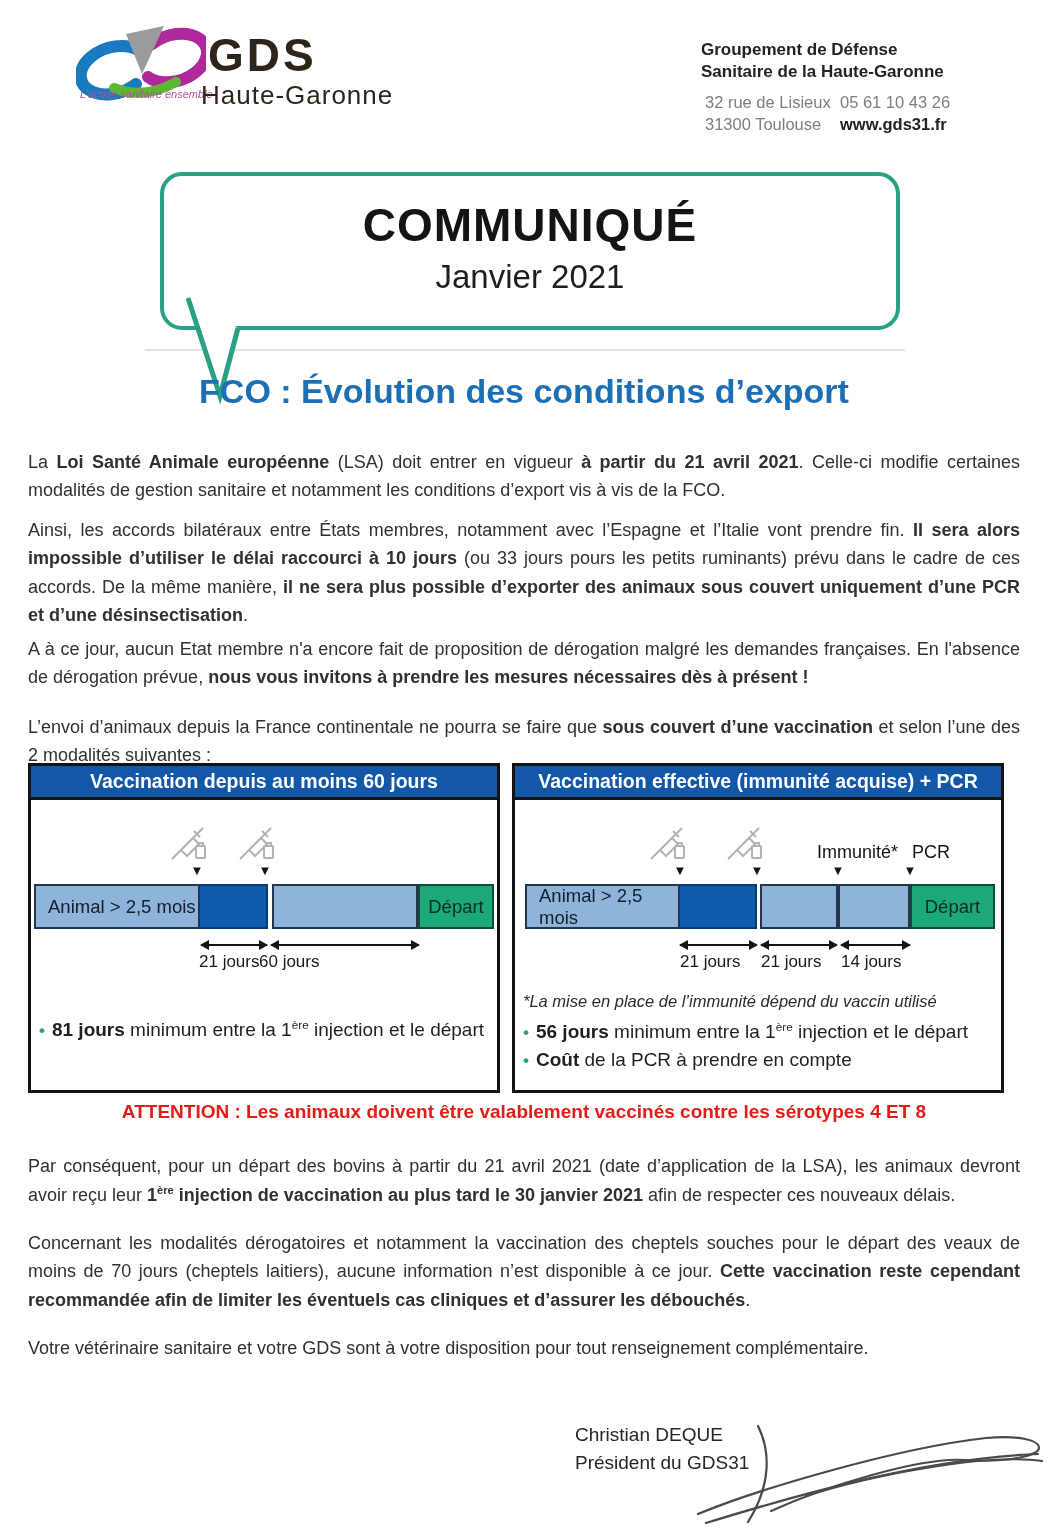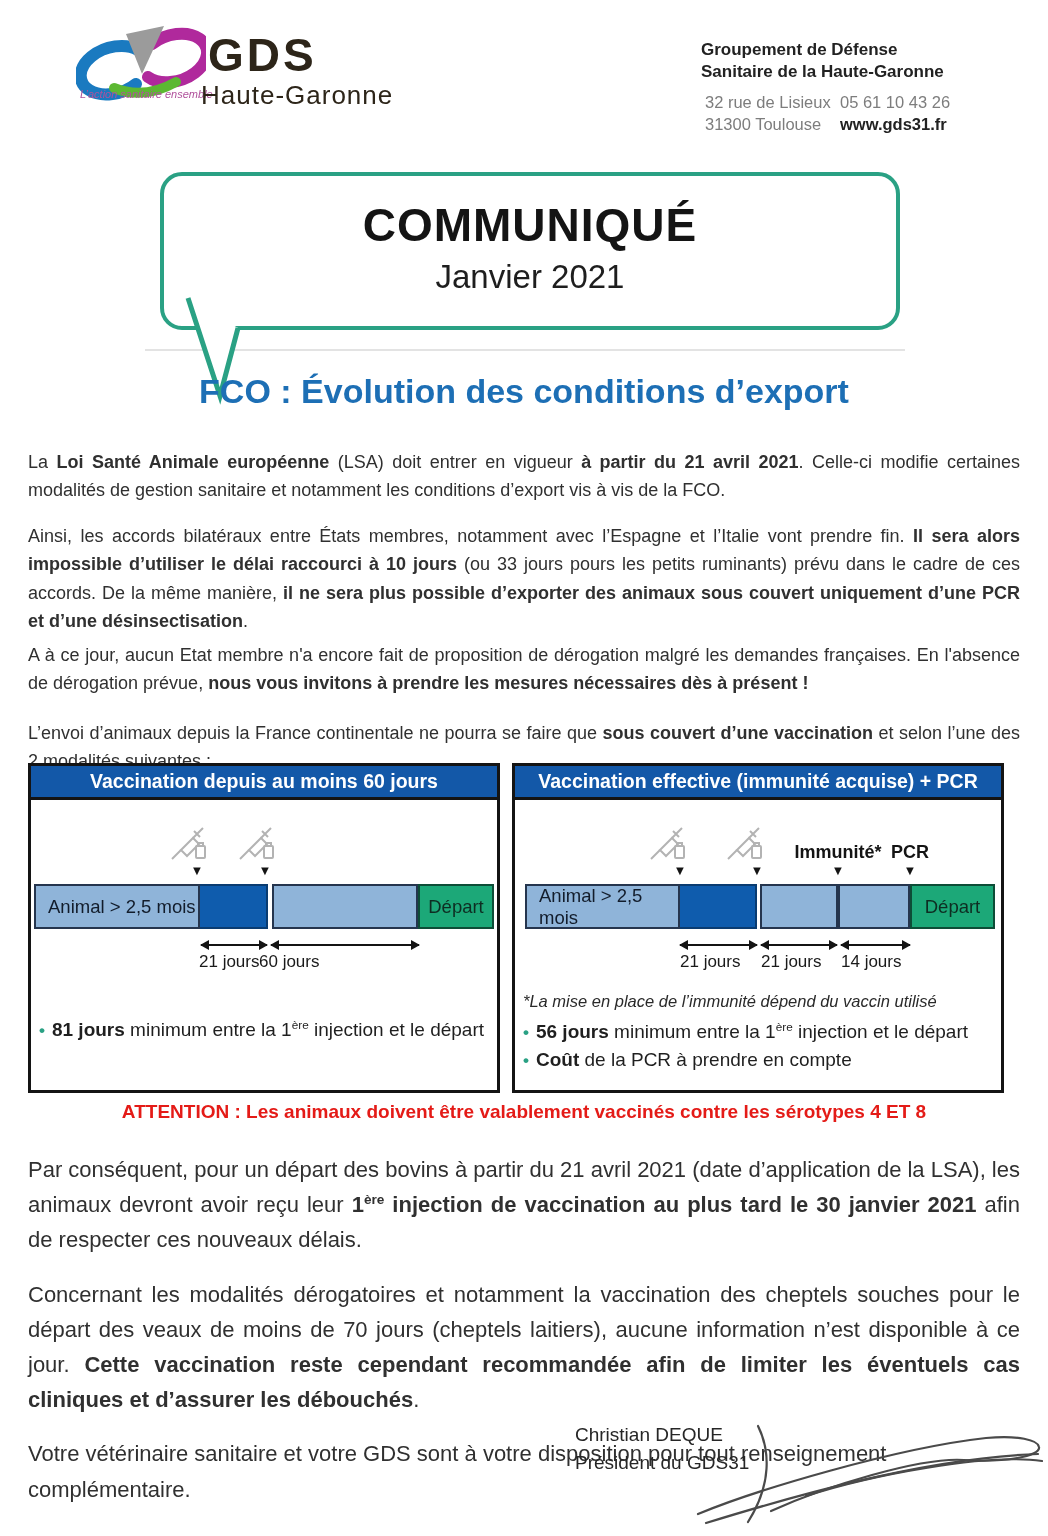--- a/index.html
+++ b/index.html
@@ -32,35 +32,35 @@
   .banner-title { margin-top:22px; font-size:46px; font-weight:700; letter-spacing:1px; color:#141414; }
   .banner-subtitle { margin-top:6px; font-size:33px; color:#1e1e1e; }
   .banner-tail { position:absolute; left:170px; top:294px; }
 
   
   .page-title { position:absolute; left:0; top:372px; width:100%; text-align:center;
     font-size:34px; font-weight:600; color:#1d6fb5; }
 
   
   .intro-block { position:absolute; left:28px; top:448px; width:992px; font-size:18px; line-height:1.58; text-align:justify; color:#303030; }
-  .intro-block p.p1 { margin-bottom:17px; }
+  .intro-block p.p1 { margin-bottom:11px; }
   .intro-block p.p2 { margin-bottom:5px; }
   .intro-block p.p3 { margin-bottom:21px; }
 
   
   .diagram { position:absolute; left:28px; top:763px; width:976px; height:332px; }
   .panel { position:absolute; top:0; height:330px; border:3px solid #141414; background:#fff; }
   .panel-left { left:0; width:472px; }
   .panel-right { left:484px; width:492px; }
   .panel-header { height:34px; line-height:31px; background:#1358a8; border-bottom:3px solid #141414;
     color:#fff; font-weight:700; font-size:19.5px; text-align:center; }
   .panel-body { position:relative; height:287px; }
   .syringe { position:absolute; }
   .marker { position:absolute; font-size:13px; color:#141414; width:16px; text-align:center; }
-  .mlabel { position:absolute; font-size:18px; font-weight:700; color:#141414; text-align:center; }
+  .mlabel { position:absolute; font-size:18px; font-weight:400; color:#141414; text-align:right; }
   .bar { position:absolute; height:45px; display:flex; }
   .seg { height:100%; }
   .seg-light { background:#8fb4d9; border:2px solid #25354e; }
   .seg-start { display:flex; align-items:center; padding-left:12px; font-size:18.5px; color:#121c2b; }
   .seg-dark { background:#0f5cad; border:2px solid #0a3c71; border-left:none; }
   .seg-gap { background:#fff; }
   .seg-green { background:#1ca878; border:2px solid #0d4d37; display:flex; align-items:center; justify-content:center;
     font-size:18.5px; color:#0e2d22; }
   .arrow { position:absolute; height:0; border-top:2.5px solid #141414; }
   .arrow::before, .arrow::after { content:""; position:absolute; top:-6.5px; width:0; height:0;
@@ -70,21 +70,21 @@
   .interval-label { position:absolute; font-size:17px; color:#1a1a1a; }
   .footnote { position:absolute; left:8px; font-size:16.5px; font-style:italic; color:#2a2a2a; }
   .bullet-row { position:absolute; left:8px; font-size:19px; color:#1f1f1f; }
   .bullet-glyph { color:#2aa184; font-weight:700; margin-right:7px; font-size:17px; }
 
   
   .warning { position:absolute; left:0; top:1101px; width:100%; text-align:center;
     font-size:19px; font-weight:700; color:#e41b17; }
 
   
-  .closing-block { position:absolute; left:28px; top:1152px; width:992px; font-size:22px; line-height:1.6; text-align:justify; color:#303030; }
+  .closing-block { position:absolute; left:28px; top:1152px; width:992px; font-size:18px; line-height:1.6; text-align:justify; color:#303030; }
   .closing-block p { margin-bottom:19px; }
   .closing-block p.last { text-align:left; margin-bottom:12px; }
 
   
   .sig-name { position:absolute; left:575px; top:1424px; font-size:19px; color:#262626; }
   .sig-title { position:absolute; left:575px; top:1452px; font-size:19px; color:#262626; }
   .sig-scrawl { position:absolute; left:686px; top:1398px; }
 </style>
 </head>
 <body>

